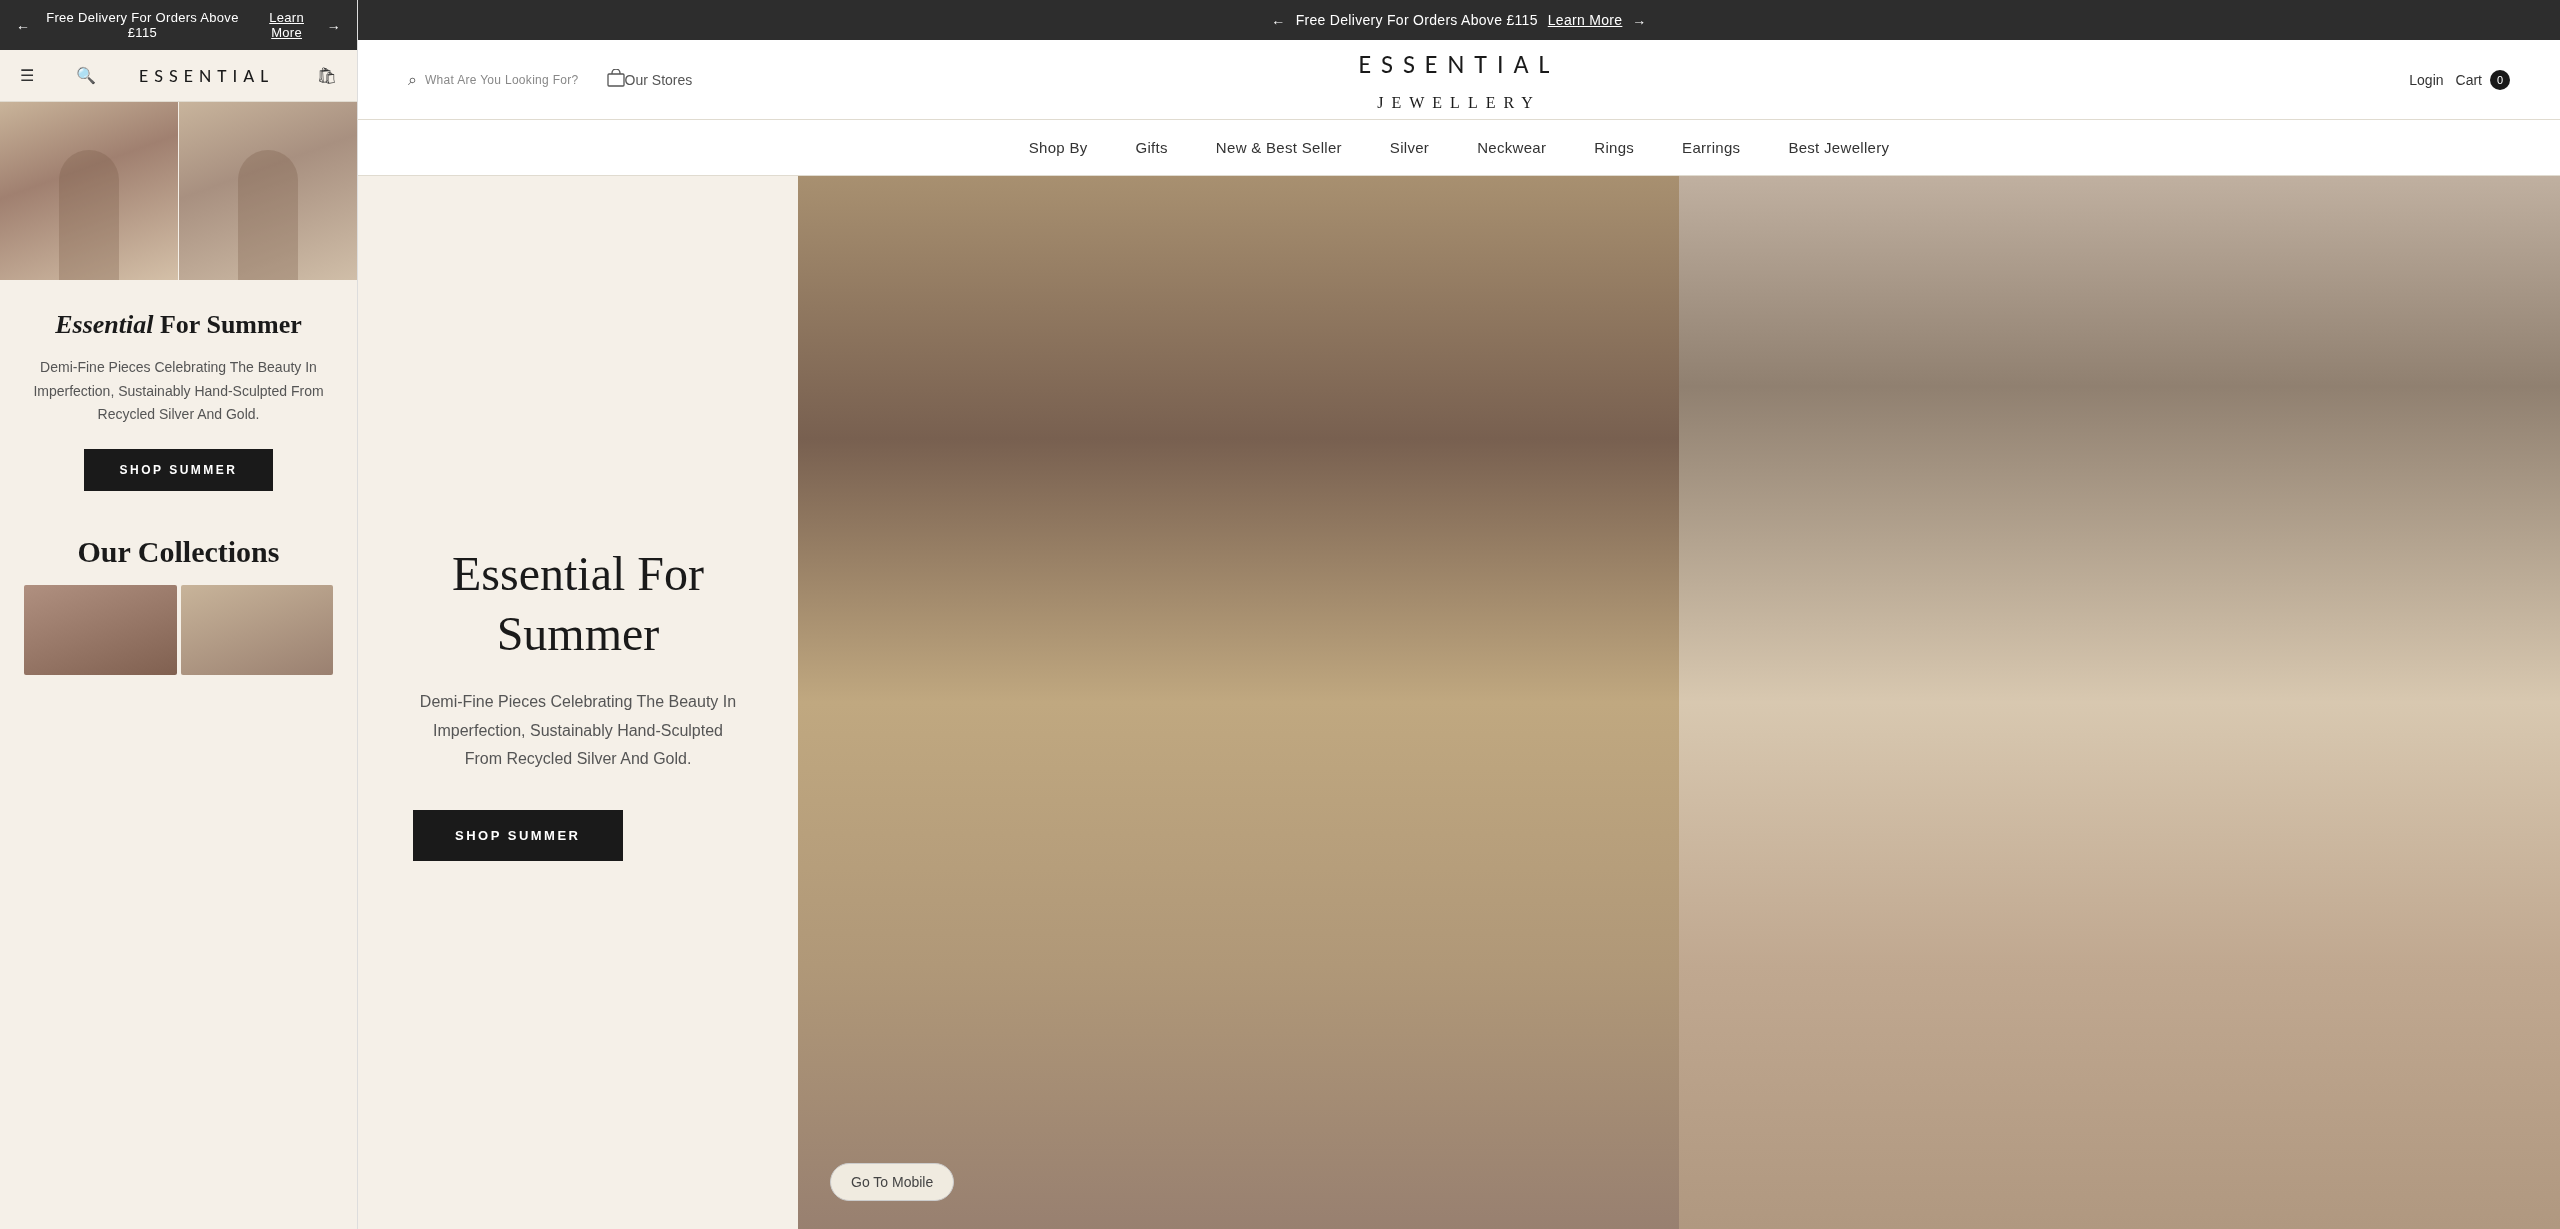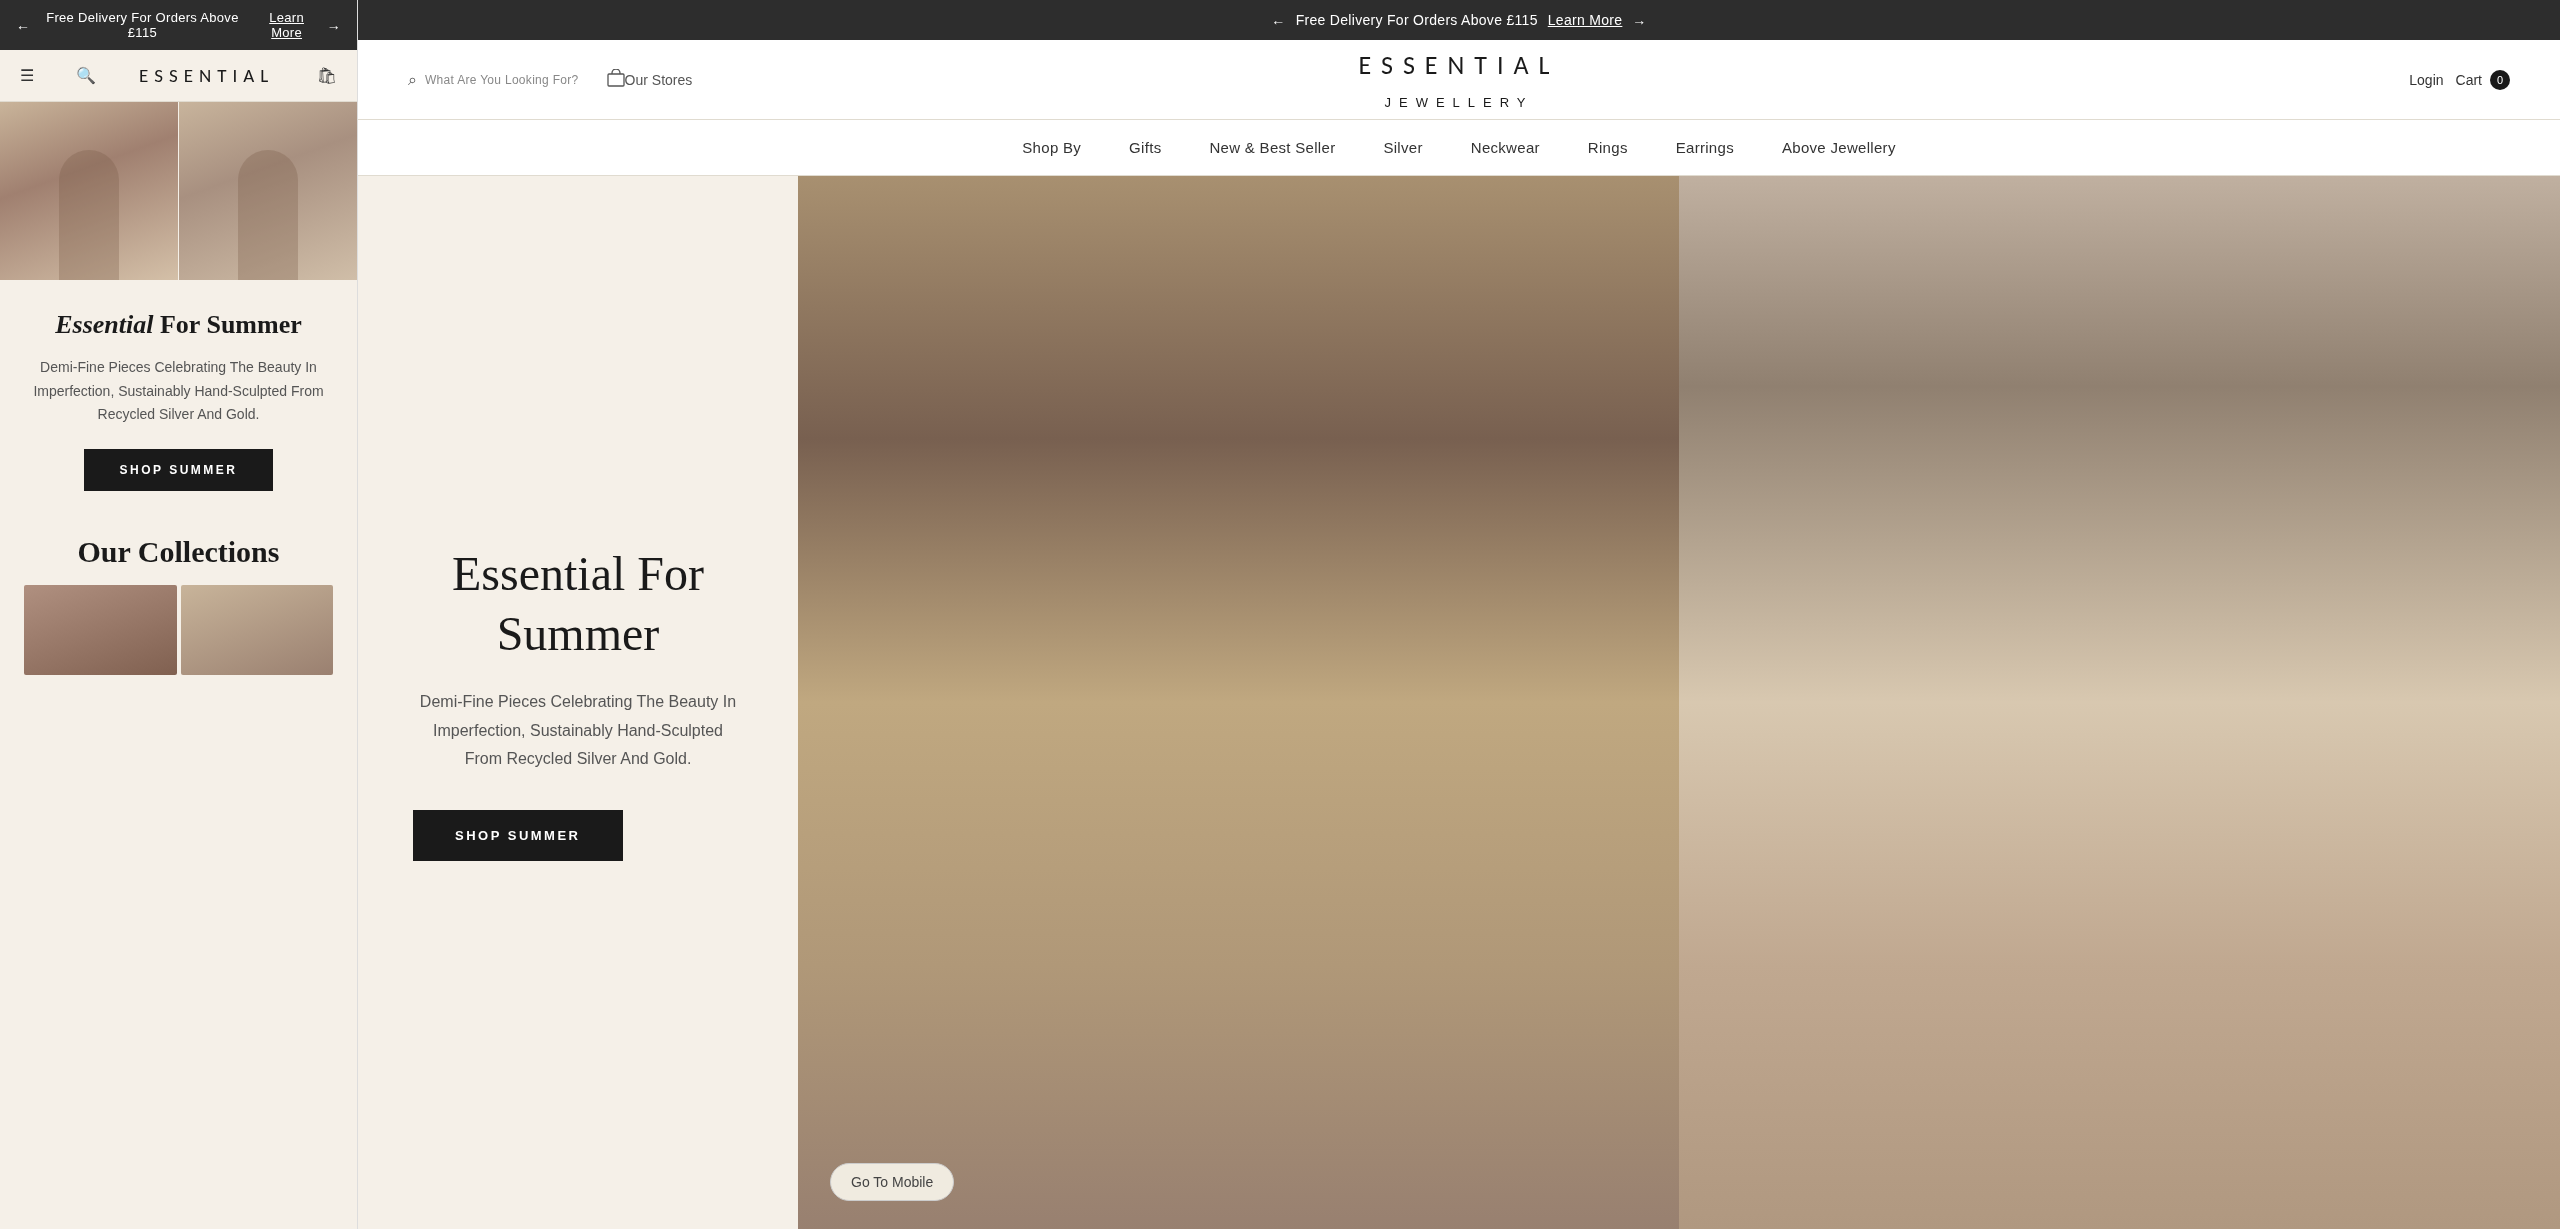--- a/index.html
+++ b/index.html
@@ -242,22 +242,22 @@
     }
     .desktop-logo-main {
       font-family: 'Gill Sans', 'Gill Sans MT', Calibri, sans-serif;
       font-size: 26px;
       letter-spacing: 10px;
       color: #1a1a1a;
       font-weight: 300;
       display: block;
     }
     .desktop-logo-sub {
-      font-family: Liberation Sans, sans-serif;
-      font-size: 13px;
+      font-family: Liberation Serif, serif;
+      font-size: 16px;
       letter-spacing: 8px;
       color: #1a1a1a;
       font-weight: 300;
       display: block;
       margin-top: 14px;
     }
 
     .desktop-header-right {
       display: flex;
       align-items: center;
@@ -487,21 +487,21 @@
   </div>
 
   <nav class="desktop-nav">
     <a class="desktop-nav-item">Shop By</a>
     <a class="desktop-nav-item">Gifts</a>
     <a class="desktop-nav-item">New &amp; Best Seller</a>
     <a class="desktop-nav-item">Silver</a>
     <a class="desktop-nav-item">Neckwear</a>
     <a class="desktop-nav-item">Rings</a>
     <a class="desktop-nav-item">Earrings</a>
-    <a class="desktop-nav-item">Above Jewellery</a>
+    <a class="desktop-nav-item">Best Jewellery</a>
   </nav>
 
   <div class="desktop-hero-wrapper">
     <div class="desktop-hero">
 
       <div class="hero-text-section">
         <h1 class="hero-title" style="text-align:center;">Essential For Summer</h1>
         <p class="hero-desc">Demi-Fine Pieces Celebrating The Beauty In Imperfection, Sustainably Hand-Sculpted From Recycled Silver And Gold.</p>
         <button class="hero-shop-btn">SHOP SUMMER</button>
       </div>

